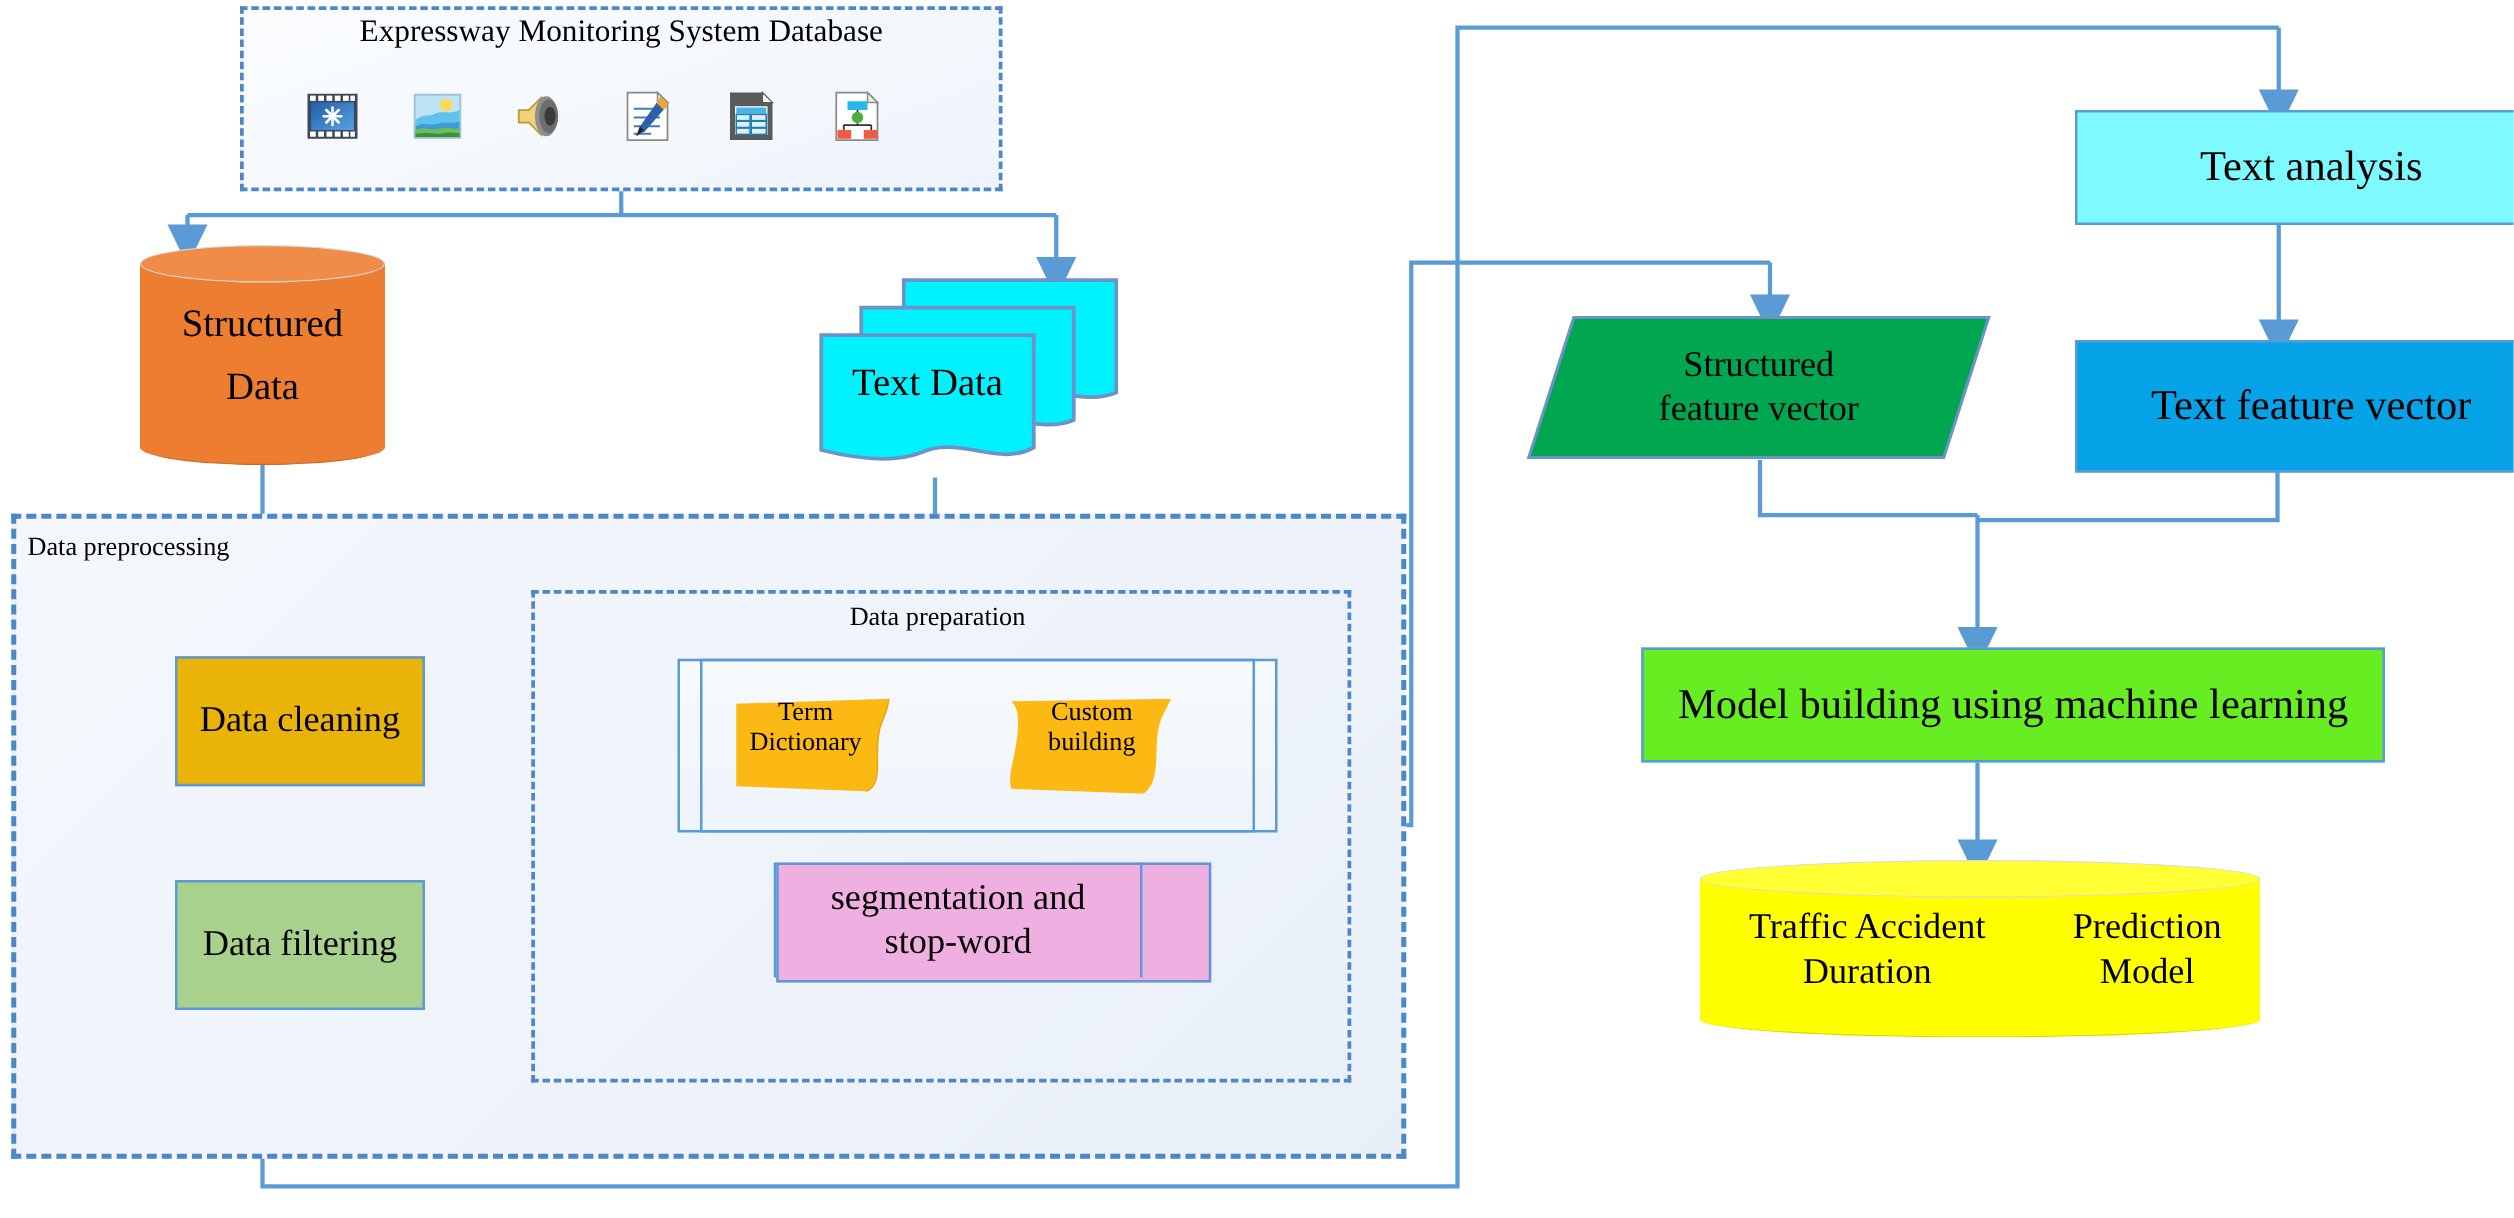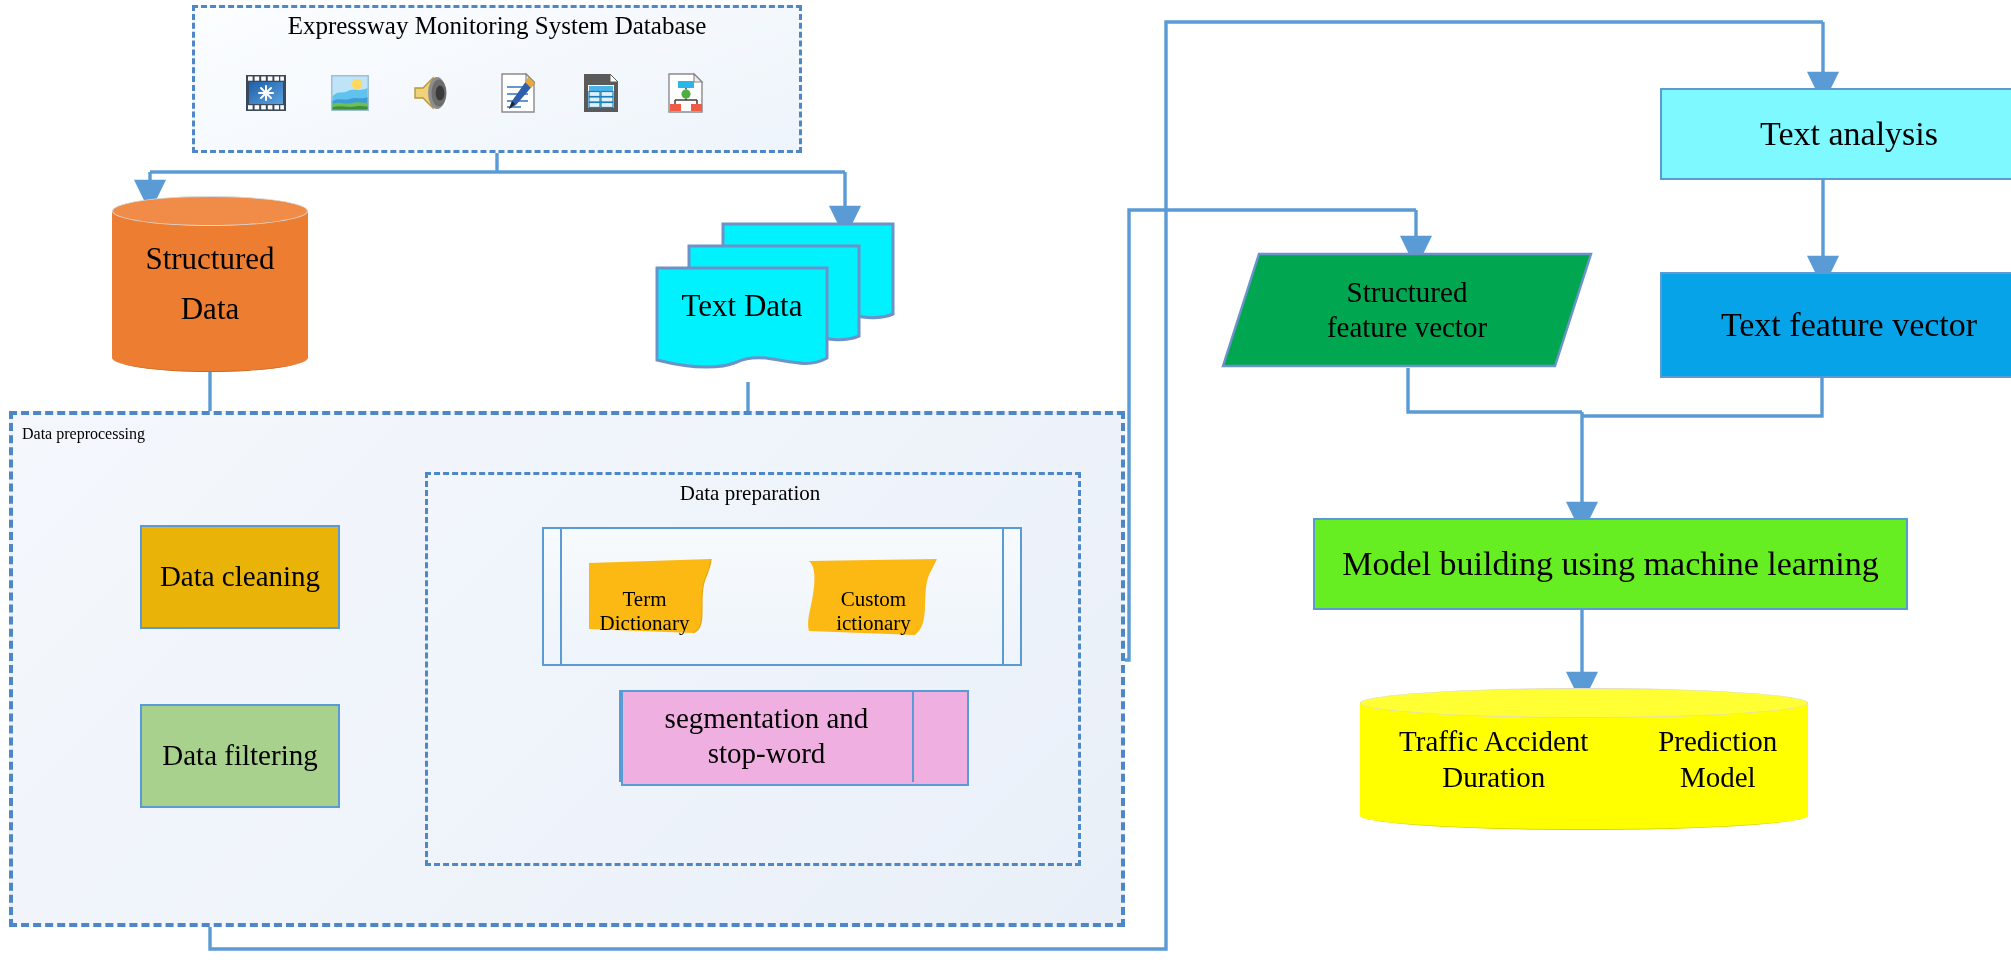--- a/index.html
+++ b/index.html
@@ -10,21 +10,21 @@
 
   
   .node{position:absolute;display:flex;align-items:center;justify-content:center;
         text-align:center;color:#000;line-height:1.15;box-sizing:border-box;}
 
   
   .dashed-outer{border:4px dashed #4e87c7;background:linear-gradient(135deg,#f4f7fc 0%,#eef3fa 60%,#e9eff8 100%);}
   .dashed-inner{border:3px dashed #4e87c7;background:linear-gradient(135deg,#f2f6fc 0%,#eaf0f9 100%);}
   .dotted-db{border:3px dashed #4e87c7;background:linear-gradient(160deg,#fbfdff 0%,#eef4fb 100%);}
 
-  .container-label{position:absolute;font-size:16px;color:#000;}
+  .container-label{position:absolute;font-size:21px;color:#000;}
 
   
   .box{border:2px solid #5b9bd5;margin-left:27px;}
   .green-light{background:#eab308;}
   .green-mid{background:#a9d18e;}
   .green-bright{background:#66ee22;text-align:center;}
   .cyan-light{background:#7ef9ff;}
   .blue-strong{background:#07a3e8;}
   .pink{background:#efafe0;}
 
@@ -40,21 +40,21 @@
   .cyl .body{position:absolute;left:0;right:0;top:14px;bottom:14px;}
   .cyl .top{position:absolute;left:0;right:0;top:0;height:28px;border-radius:50%;}
   .cyl .bot{position:absolute;left:0;right:0;bottom:0;height:28px;border-radius:50%;}
   .cyl .lbl{position:absolute;left:0;right:0;top:0;bottom:0;display:flex;
             align-items:center;justify-content:center;text-align:center;}
 
   .doc-stack{position:absolute;}
   .para-wrap{position:absolute;}
   .flag-wrap{position:absolute;}
   .flag-lbl{position:absolute;left:0;right:0;top:0;bottom:0;display:flex;
-            align-items:center;justify-content:flex-end;text-align:center;
+            align-items:center;justify-content:flex-start;text-align:center;
             font-size:21px;line-height:1.15;}
 </style>
 </head>
 <body>
 
 <div id="stage">
 
   <svg class="layer" viewBox="0 0 2011 974">
     <defs>
       <marker id="arr" markerWidth="11" markerHeight="11" refX="5.2" refY="5" orient="auto" markerUnits="strokeWidth">
@@ -256,21 +256,21 @@
       <div>Dictionary</div>
     </div>
   </div>
 
   <div class="flag-wrap" style="left:807px;top:557px;width:133px;height:78px;">
     <svg width="133" height="78" viewBox="0 0 133 78">
       <path d="M2,4 C12,12 6,40 2,58 C0,68 2,74 2,74 L108,78 C124,66 114,38 122,18 C128,6 130,2 130,2 Z" fill="#fcb813"></path>
     </svg>
     <div class="flag-lbl" style="flex-direction:column;">
       <div>Custom</div>
-      <div>ictionary</div>
+      <div>building</div>
     </div>
   </div>
 
   <div class="box pink abs" style="left:594px;top:690px;width:344px;height:92px;"></div>
   <div class="abs" style="left:619px;top:690px;width:2px;height:92px;background:#5b9bd5;"></div>
   <div class="abs" style="left:912px;top:690px;width:2px;height:92px;background:#5b9bd5;"></div>
   <div class="abs" style="left:621px;top:690px;width:291px;height:92px;display:flex;flex-direction:column;
               align-items:center;justify-content:center;font-size:29px;line-height:1.2;">
     <div>segmentation and</div>
     <div>stop-word</div>

